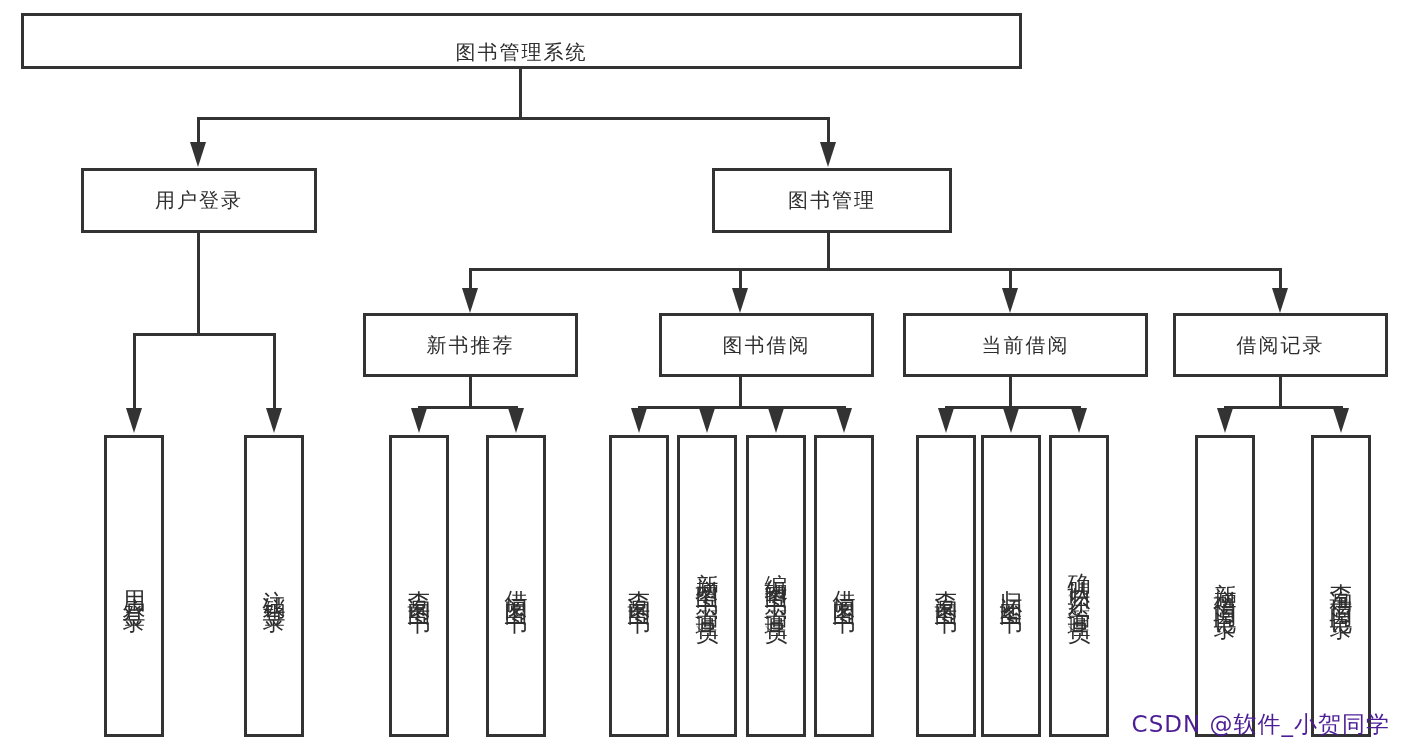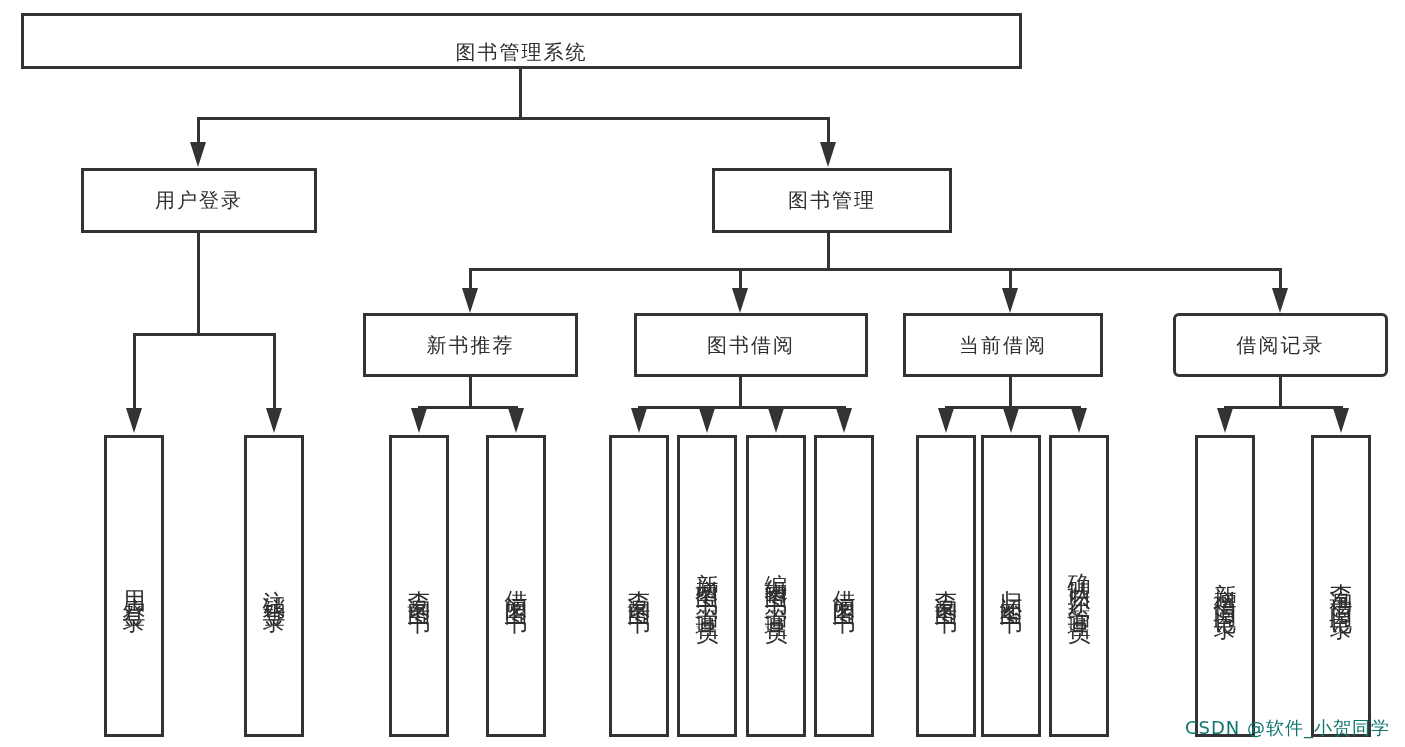--- a/index.html
+++ b/index.html
@@ -44,22 +44,22 @@
   .vl{position:absolute;width:3px;background:var(--line);}
   .arrow{
     position:absolute;width:0;height:0;
     border-left:8px solid transparent;
     border-right:8px solid transparent;
     border-top:25px solid var(--line);
   }
   .watermark{
     position:absolute;
     right:15px;bottom:7px;
-    font-size:18px;
-    color:#0f766e;
+    font-size:23px;
+    color:#4c1d95;
     letter-spacing:1px;
     white-space:nowrap;
   }
 </style>
 </head>
 <body>
 
 <div id="stage">
 
   <div class="vl" style="left:519px;top:66px;height:54px;"></div>
@@ -116,27 +116,27 @@
   <div class="node" style="left:81px;top:168px;width:236px;height:65px;">
     <span>用户登录</span>
   </div>
   <div class="node" style="left:712px;top:168px;width:240px;height:65px;">
     <span>图书管理</span>
   </div>
 
   <div class="node" style="left:363px;top:313px;width:215px;height:64px;">
     <span>新书推荐</span>
   </div>
-  <div class="node" style="left:634px;top:313px;width:234px;height:64px;">
+  <div class="node" style="left:659px;top:313px;width:215px;height:64px;">
     <span>图书借阅</span>
   </div>
-  <div class="node" style="left:903px;top:313px;width:200px;height:64px;">
+  <div class="node" style="left:903px;top:313px;width:245px;height:64px;">
     <span>当前借阅</span>
   </div>
-  <div class="node" style="left:1173px;top:313px;width:215px;height:64px;border-radius:6px;">
+  <div class="node" style="left:1173px;top:313px;width:215px;height:64px;">
     <span>借阅记录</span>
   </div>
 
   <div class="leaf" style="left:104px;">
     <span class="vtext">用户登录</span>
   </div>
   <div class="leaf" style="left:244px;">
     <span class="vtext">注销登录</span>
   </div>
 

